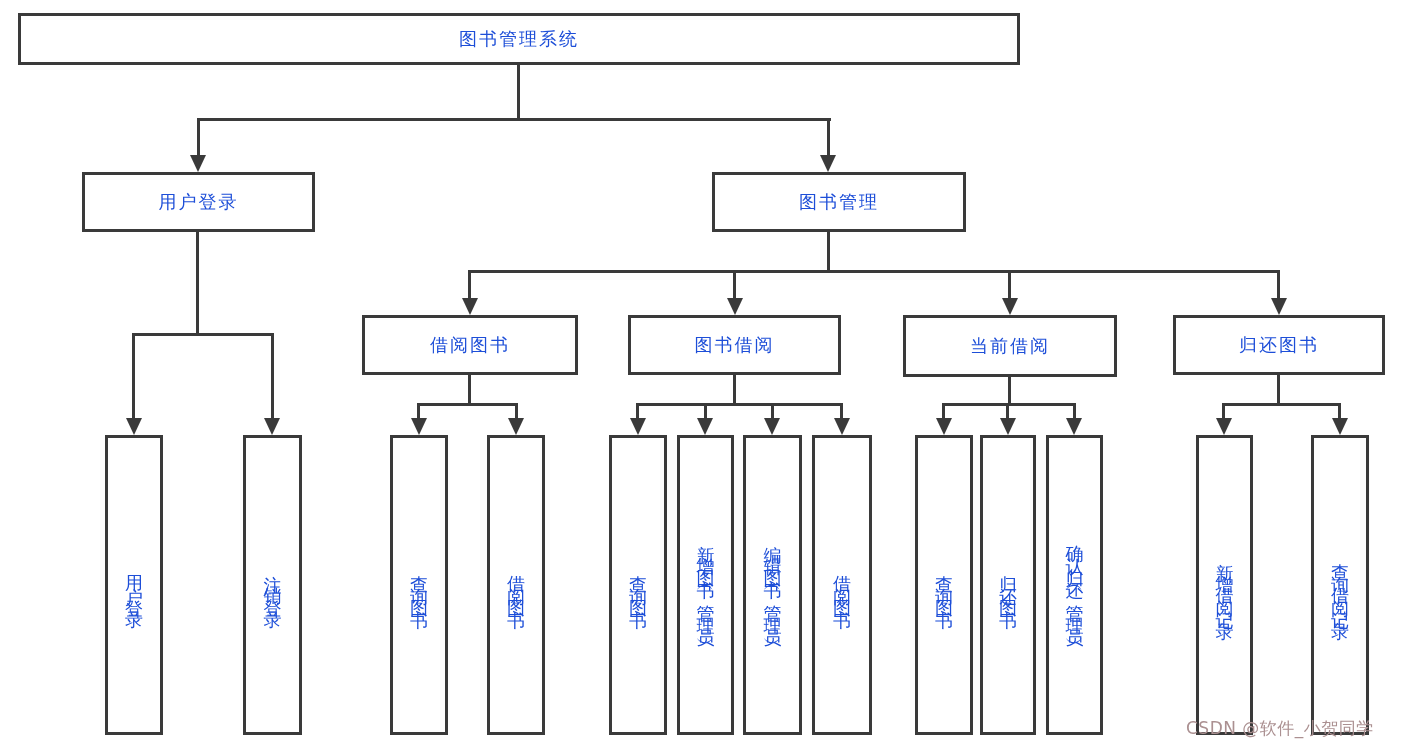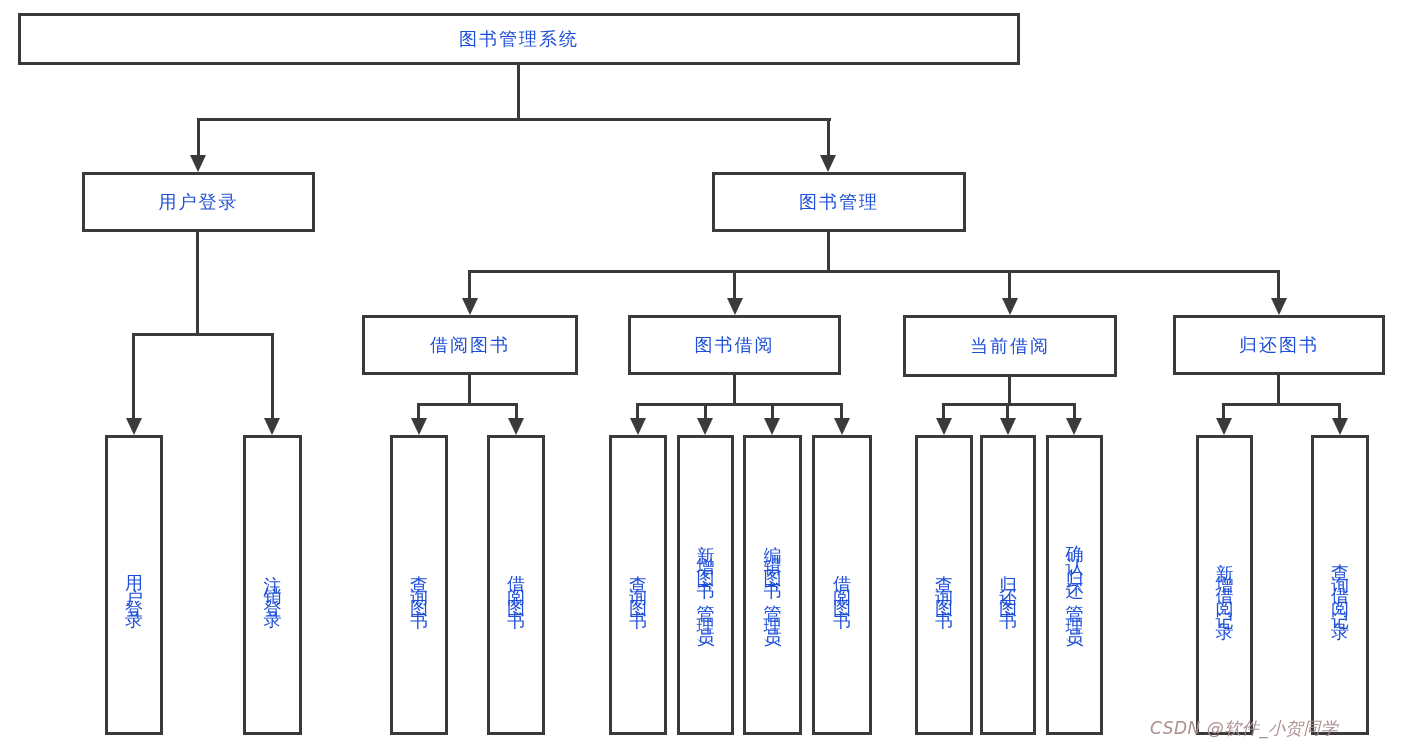--- a/index.html
+++ b/index.html
@@ -19,22 +19,22 @@
     font-size:18px; letter-spacing:12px; line-height:1;
   }
   .hline { position:absolute; height:3px; background:#3a3a3a; }
   .vline { position:absolute; width:3px; background:#3a3a3a; }
   .arrow {
     position:absolute; width:0; height:0;
     border-left:8px solid transparent; border-right:8px solid transparent;
     border-top:17px solid #3a3a3a;
   }
   .watermark {
-    position:absolute; left:1150px; top:717px; z-index:5;
-    font-size:17px; color:#ab9091; letter-spacing:0.5px; white-space:nowrap;font-style:italic;
+    position:absolute; left:1186px; top:717px; z-index:5;
+    font-size:17px; color:#ab9091; letter-spacing:0.5px; white-space:nowrap;
   }
 </style>
 </head>
 <body>
 
 <div class="canvas">
 
   <div class="box hbox" style="left:18px;top:13px;width:1002px;height:52px;">图书管理系统</div>
 
   <div class="box hbox" style="left:82px;top:172px;width:233px;height:60px;">用户登录</div>

